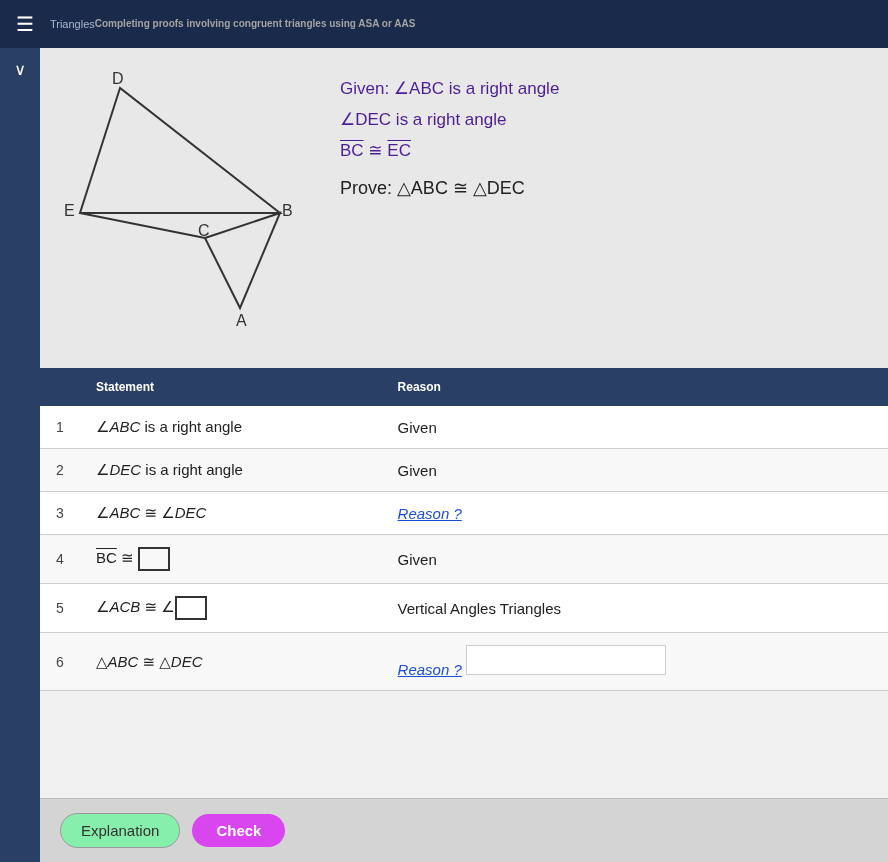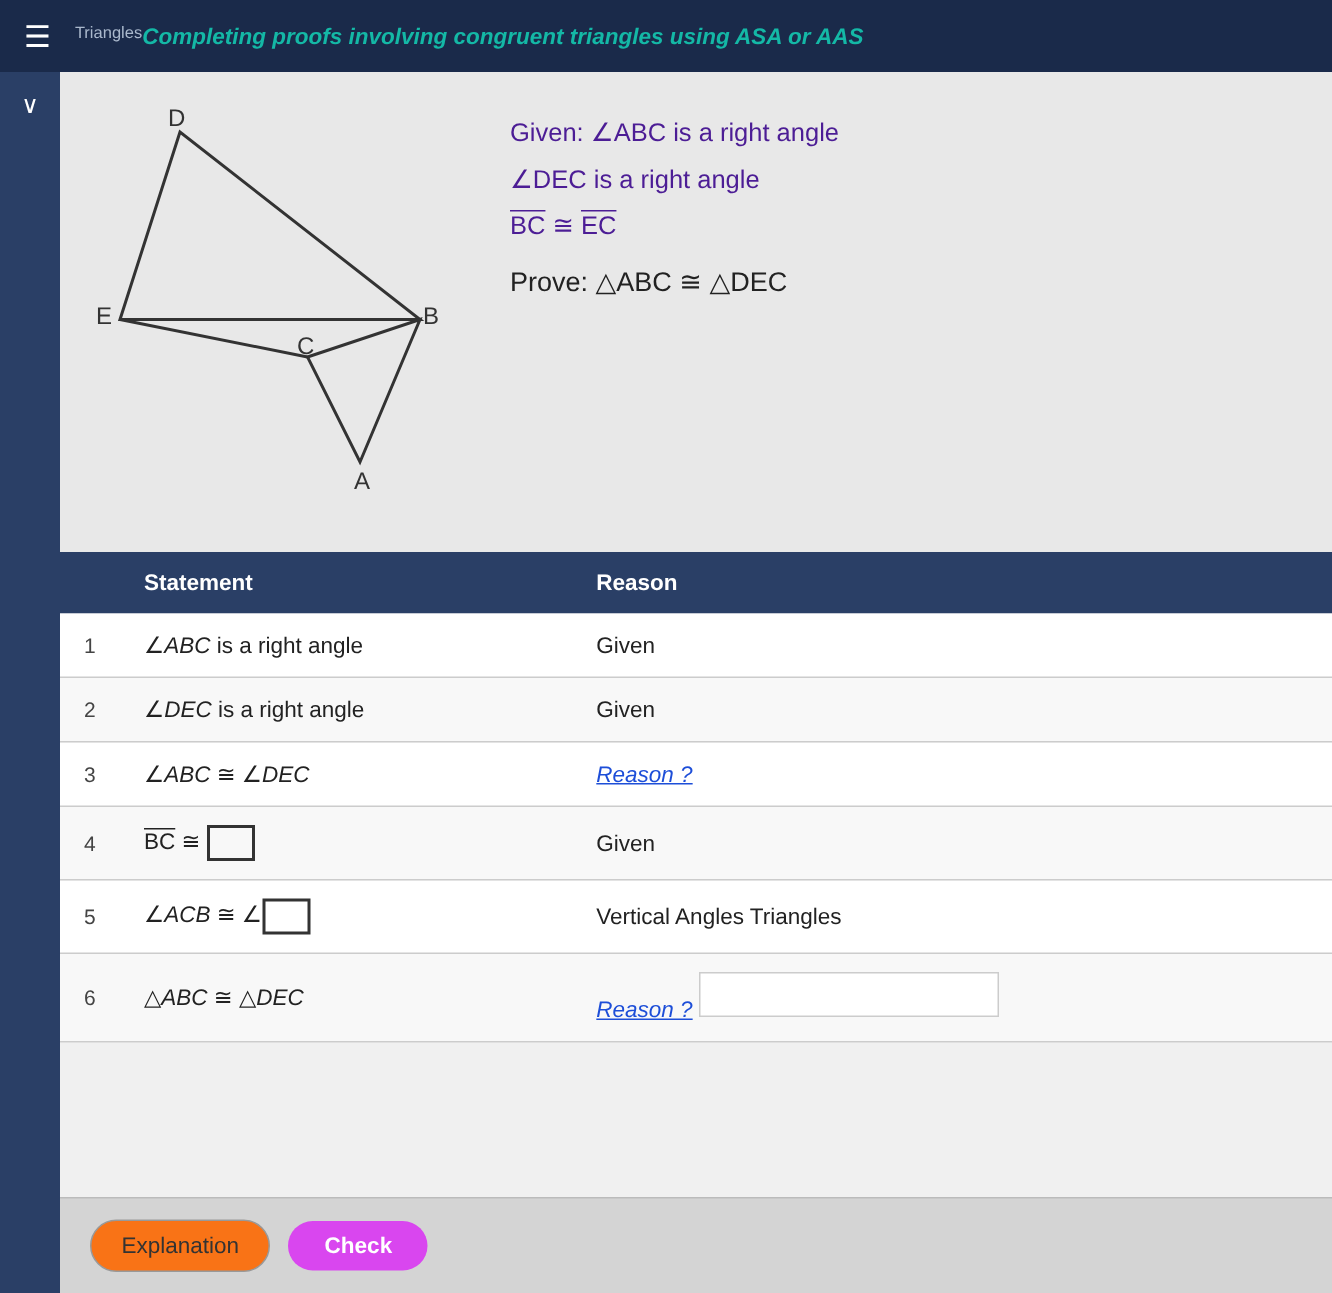--- a/index.html
+++ b/index.html
@@ -28,24 +28,23 @@
       color: white;
     }
     .header-text-group {
       display: flex;
     }
     .header-subtitle {
       font-size: 11px;
       color: #aab8cc;
     }
     .header-title {
-      font-size: 15px;
+      font-size: 10px;
       font-weight: bold;
-      color: #14b8a6;
-      font-style: italic;
+      color: #a3a3a3;
     }
 
     
     .main-container {
       display: flex;
       height: calc(862px - 48px);
     }
 
     
     .sidebar-toggle {
@@ -135,21 +134,21 @@
     }
 
     .proof-table thead tr {
       background: #2a3f66;
       color: white;
     }
 
     .proof-table thead th {
       padding: 12px 16px;
       text-align: left;
-      font-size: 15px;
+      font-size: 12px;
       font-weight: 600;
     }
 
     .proof-table tbody tr {
       border-bottom: 1px solid #ccc;
       background: white;
     }
 
     .proof-table tbody tr:nth-child(even) {
       background: #f8f8f8;
@@ -188,21 +187,21 @@
     .footer-bar {
       background: #d4d4d4;
       padding: 14px 20px;
       display: flex;
       gap: 12px;
       align-items: center;
       border-top: 1px solid #bbb;
     }
 
     .btn-explanation {
-      background: #f97316;
+      background: #86efac;
       border: 1px solid #999;
       border-radius: 20px;
       padding: 8px 20px;
       font-size: 15px;
       cursor: pointer;
       color: #333;
     }
 
     .btn-check {
       background: #d946ef;

